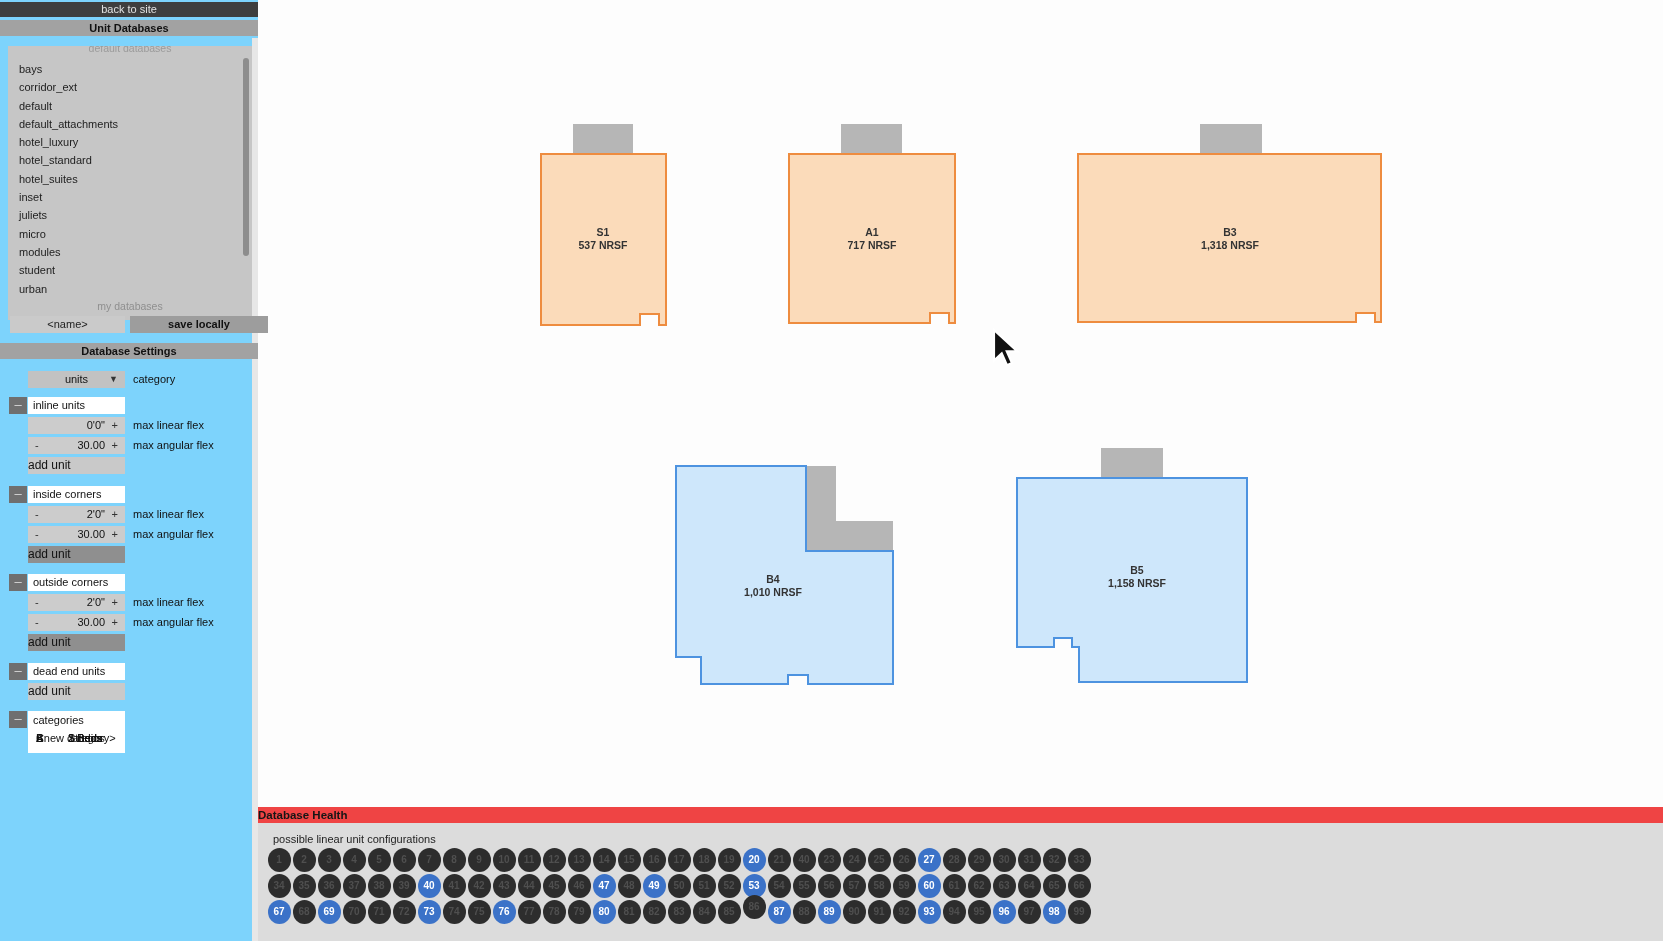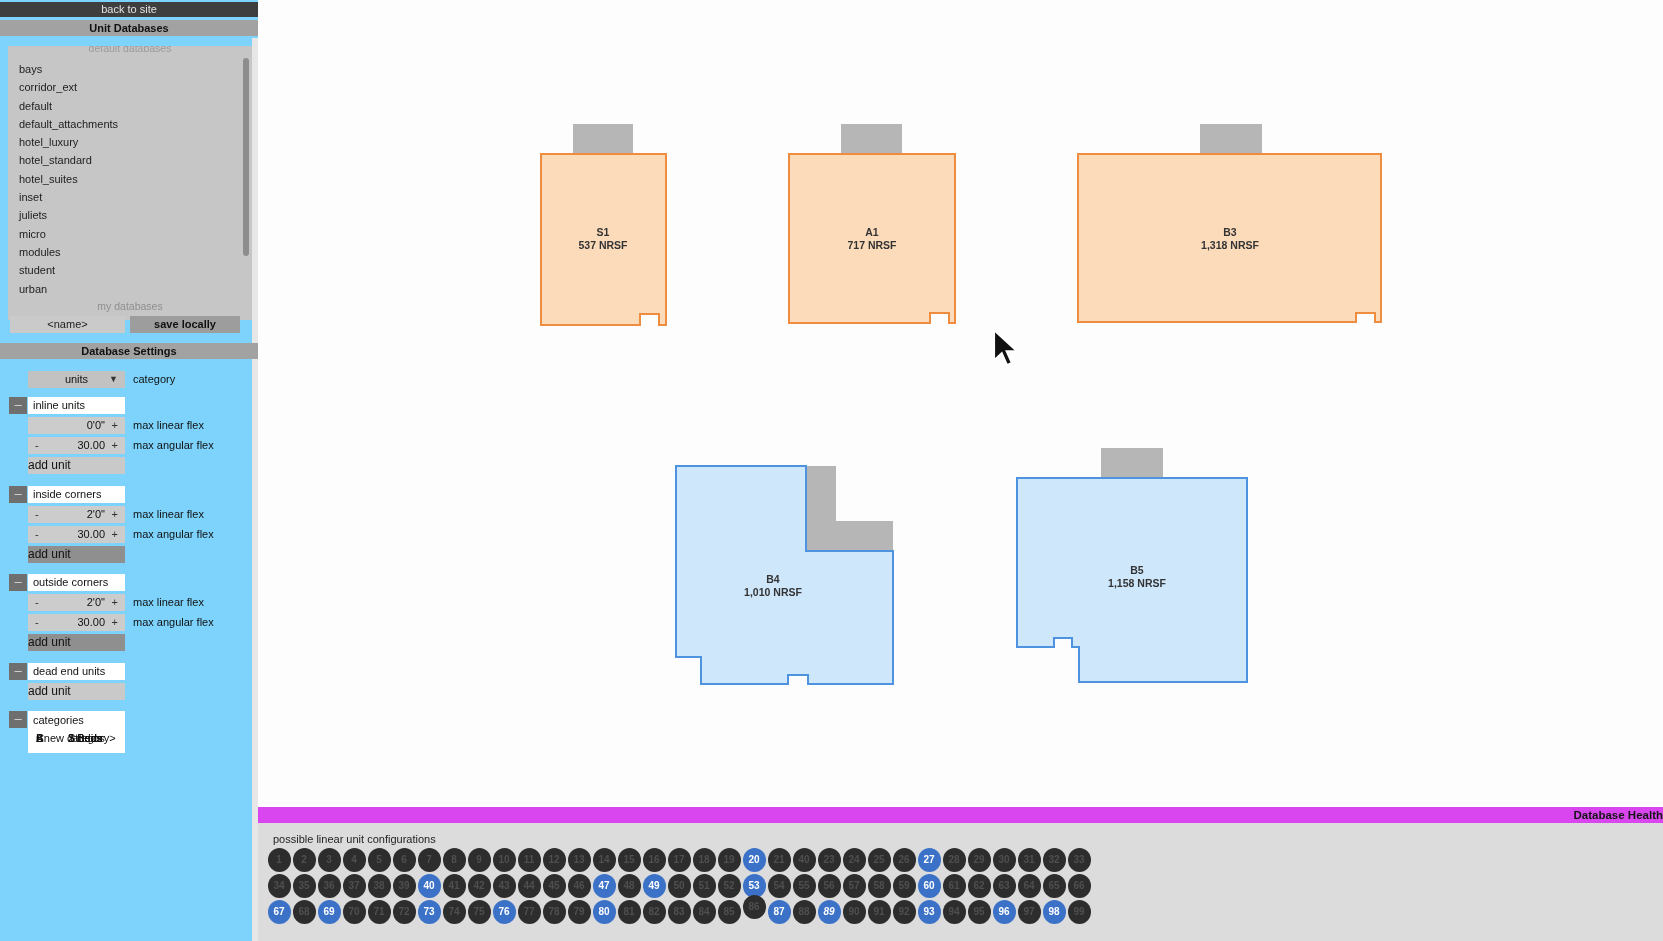--- a/index.html
+++ b/index.html
@@ -15,21 +15,21 @@
   .unit-db-header{top:20px;}
   .settings-header{top:343px;}
   .db-list{position:absolute;left:8px;top:38px;width:244px;height:274px;background:#c6c6c6;overflow:hidden;margin-top:8px;}
   .db-ghost{margin-top:-5px;text-align:center;font-size:10.5px;color:#9b9b9b;height:14px;line-height:14px;}
   #db-items{margin-top:5px;}
   .db-item{font-size:11px;line-height:18.3px;padding-left:11px;color:#1d1d1d;cursor:pointer;}
   .db-sub{font-size:10.5px;color:#8f8f8f;text-align:center;line-height:14px;margin-top:1px;}
   .db-scrollbar{position:absolute;left:235px;top:12px;width:6px;height:198px;background:#8d8d8d;border-radius:3px;}
   .name-field{position:absolute;left:10px;top:316px;width:115px;height:17px;background:#cacaca;
               font-size:11px;line-height:17px;text-align:center;color:#222;}
-  .save-btn{position:absolute;left:130px;top:316px;width:110px;height:17px;background:#9d9d9d;
+  .save-btn{position:absolute;left:130px;top:316px;width:138px;height:17px;background:#9d9d9d;
               font-size:11px;font-weight:bold;line-height:17px;text-align:center;cursor:pointer;}
   .category-row{position:absolute;left:0;top:371px;width:258px;height:17px;}
   .dropdown{position:absolute;left:28px;top:0;width:97px;height:17px;background:#c2c2c2;
             font-size:11px;line-height:17px;text-align:center;cursor:pointer;}
   .dropdown .caret{position:absolute;right:7px;top:0;font-size:9px;color:#333;}
   .cat-label{position:absolute;left:133px;top:0;font-size:11px;line-height:17px;}
   #settings-sections{position:absolute;left:0;top:397px;width:258px;}
   .section{margin-bottom:11.5px;}
   .sec-row{position:relative;height:17px;margin-bottom:3px;}
   .minus-btn{position:absolute;left:9px;top:0;width:18px;height:17px;background:#6f6f6f;color:#d9d9d9;
@@ -48,22 +48,22 @@
   .categories-wrap{position:absolute;left:0;top:711px;width:258px;}
   .cat-panel{position:absolute;left:28px;top:0;width:97px;background:#ffffff;padding-bottom:6px;}
   .cat-title{font-size:11px;line-height:18px;padding-left:5px;}
   .cat-row{position:relative;font-size:11px;line-height:18.3px;cursor:pointer;}
   .cat-code{position:absolute;left:8px;}
   .cat-name{position:absolute;left:40px;}
   .cat-new{font-size:11px;line-height:18px;text-align:center;cursor:pointer;}
   
   .canvas-svg{position:absolute;left:0;top:0;pointer-events:none;}
   
-  .health-bar{position:absolute;left:258px;top:807px;width:1405px;height:16px;background:#d946ef;
-              font-size:11.5px;font-weight:bold;line-height:16px;text-align:right;color:#151515;}
+  .health-bar{position:absolute;left:258px;top:807px;width:1405px;height:16px;background:#ef4444;
+              font-size:11.5px;font-weight:bold;line-height:16px;text-align:left;color:#151515;}
   .health-panel{position:absolute;left:258px;top:823px;width:1405px;height:118px;background:#dcdcdc;}
   .config-label{position:absolute;left:15px;top:10px;font-size:11px;color:#232323;}
   #circles{position:absolute;left:9.5px;top:25px;}
   .circle{position:absolute;width:23px;height:24px;border-radius:50%;font-size:10px;font-weight:bold;
           text-align:center;line-height:24px;cursor:pointer;}
   .c-dark{background:#2d2d2d;color:#4f4f4f;}
   .c-blue{background:#3b72c8;color:#ffffff;}
   .score-wrap{position:absolute;left:830px;top:62px;width:140px;text-align:center;}
   .score{font-size:41px;line-height:42px;color:#1b1b1b;}
   .score-label{font-size:11px;color:#232323;margin-top:2px;}
@@ -328,21 +328,21 @@
         <div class="circle c-dark" style="left: 300px; top: 52px;">79</div>
         <div class="circle c-blue" style="left: 325px; top: 52px;">80</div>
         <div class="circle c-dark" style="left: 350px; top: 52px;">81</div>
         <div class="circle c-dark" style="left: 375px; top: 52px;">82</div>
         <div class="circle c-dark" style="left: 400px; top: 52px;">83</div>
         <div class="circle c-dark" style="left: 425px; top: 52px;">84</div>
         <div class="circle c-dark" style="left: 450px; top: 52px;">85</div>
         <div class="circle c-dark" style="left: 475px; top: 47px;">86</div>
         <div class="circle c-blue" style="left: 500px; top: 52px;">87</div>
         <div class="circle c-dark" style="left: 525px; top: 52px;">88</div>
-        <div class="circle c-blue" style="left: 550px; top: 52px; font-style: italic;">89</div>
+        <div class="circle c-blue" style="left: 550px; top: 52px;">89</div>
         <div class="circle c-dark" style="left: 575px; top: 52px;">90</div>
         <div class="circle c-dark" style="left: 600px; top: 52px;">91</div>
         <div class="circle c-dark" style="left: 625px; top: 52px;">92</div>
         <div class="circle c-blue" style="left: 650px; top: 52px;">93</div>
         <div class="circle c-dark" style="left: 675px; top: 52px;">94</div>
         <div class="circle c-dark" style="left: 700px; top: 52px;">95</div>
         <div class="circle c-blue" style="left: 725px; top: 52px;">96</div>
         <div class="circle c-dark" style="left: 750px; top: 52px;">97</div>
         <div class="circle c-blue" style="left: 775px; top: 52px;">98</div>
         <div class="circle c-dark" style="left: 800px; top: 52px;">99</div>

